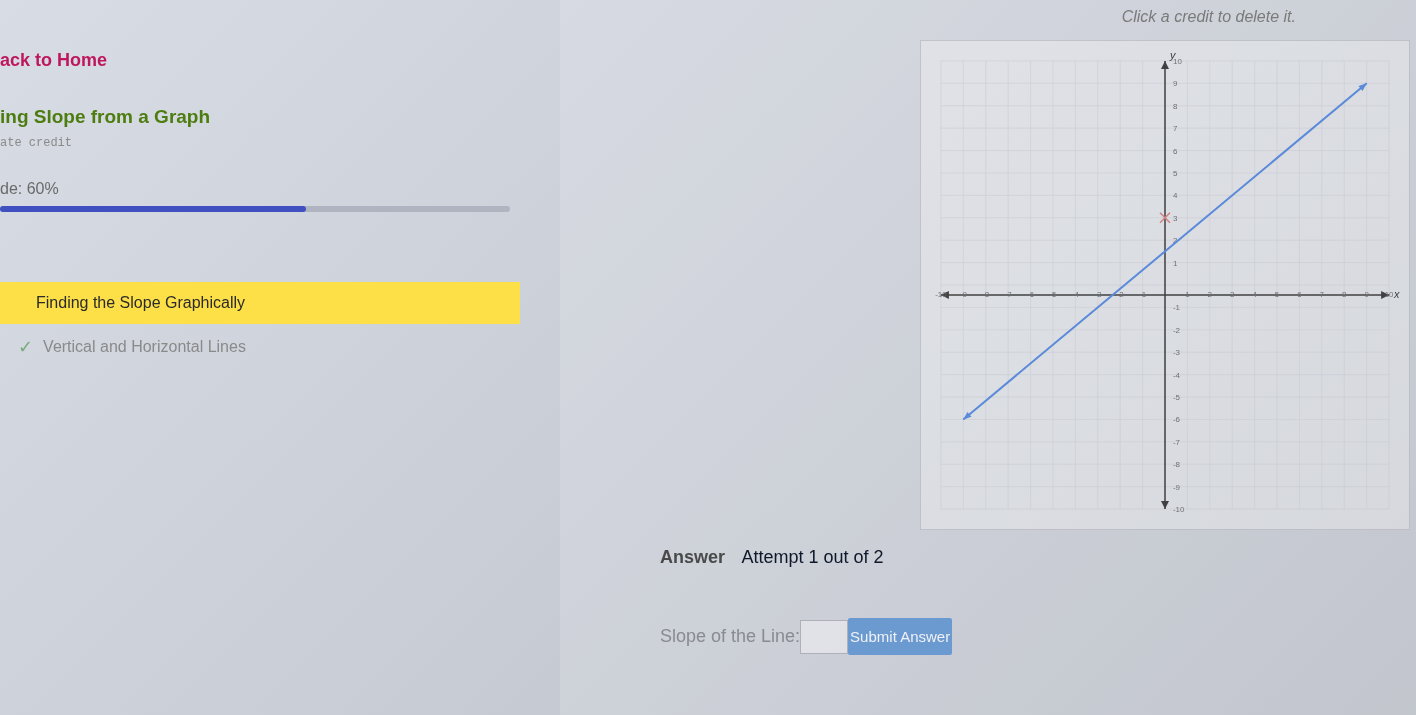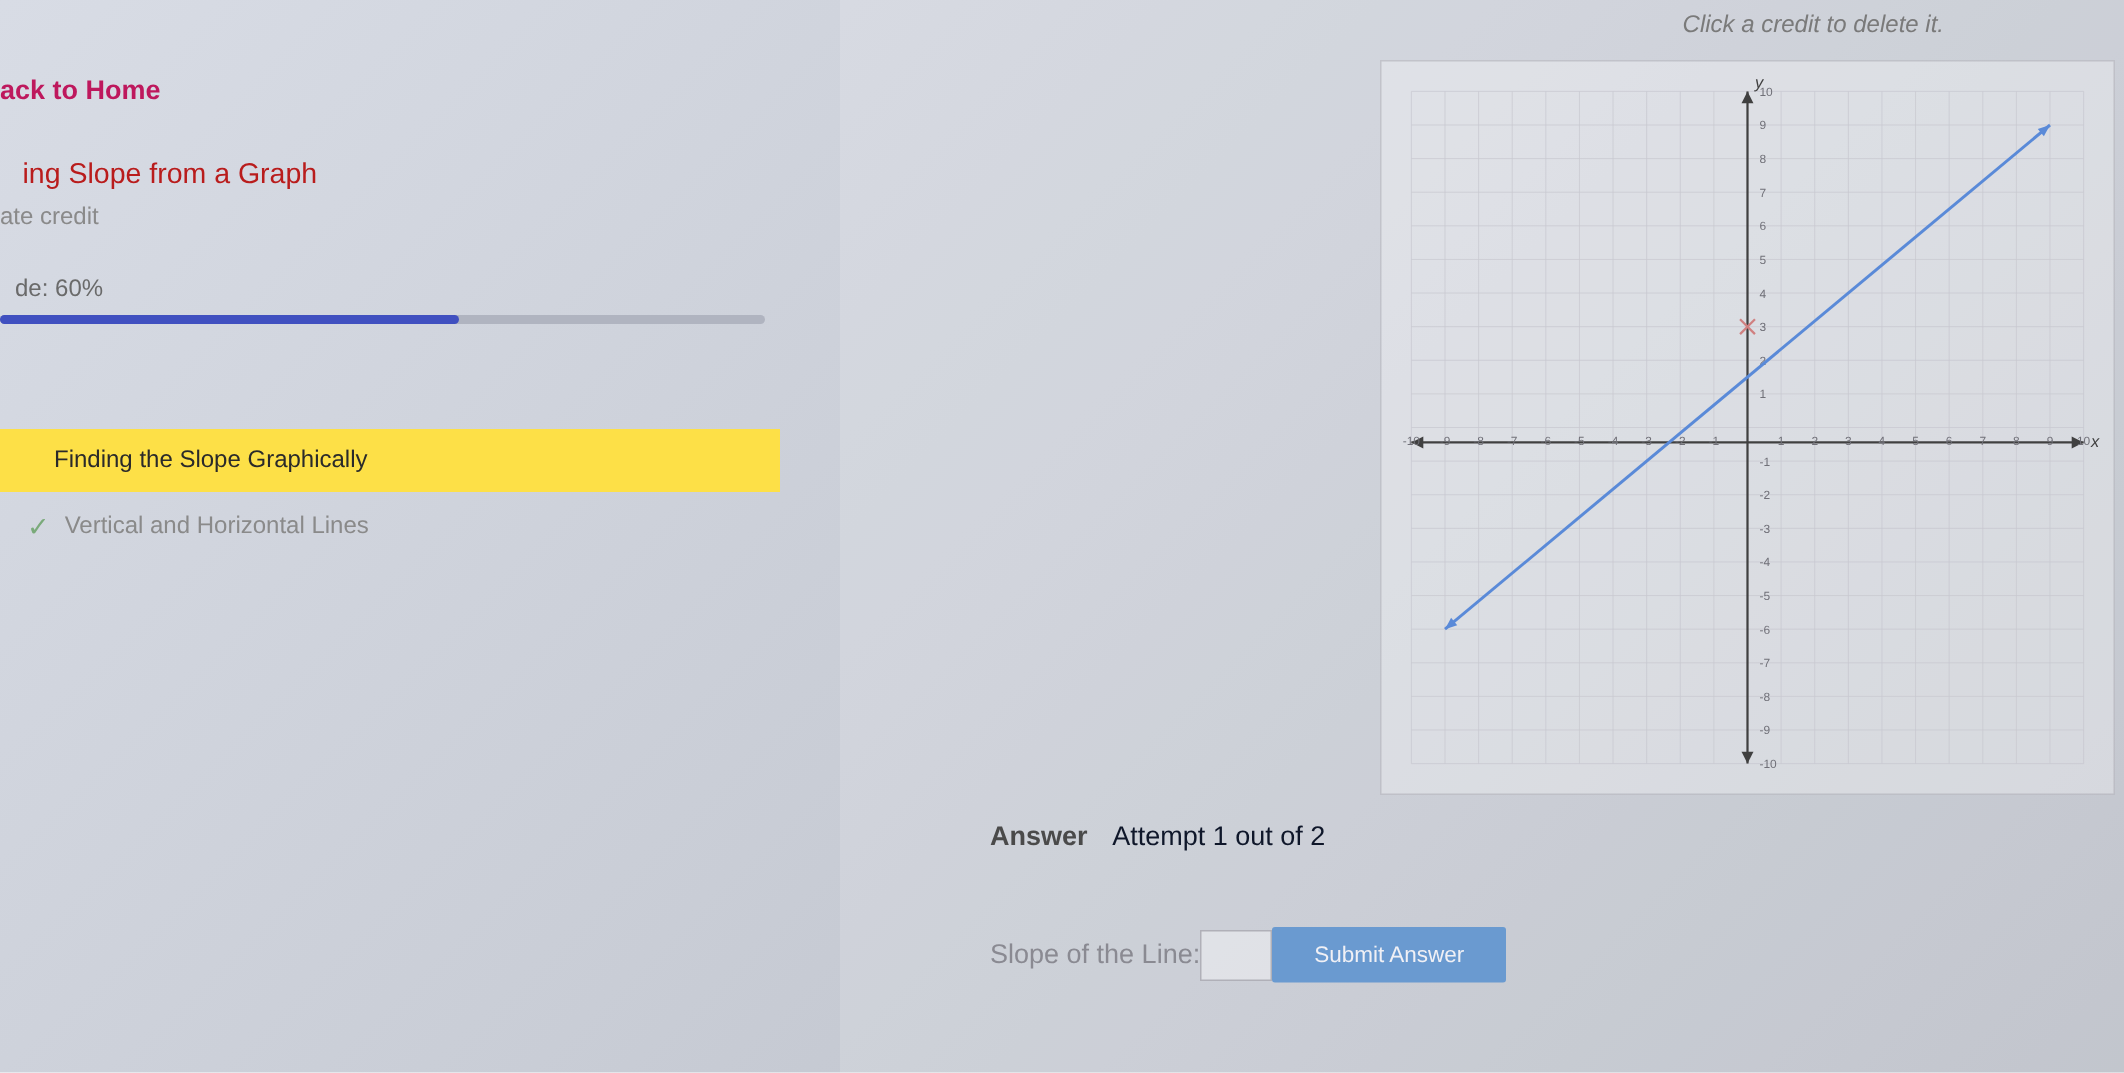--- a/index.html
+++ b/index.html
@@ -21,36 +21,35 @@
     }
     .back-link {
       color: #be185d;
       font-size: 18px;
       font-weight: 600;
       padding-left: 0;
       margin-bottom: 35px;
       cursor: pointer;
     }
     .lesson-title {
-      color: #b91c1c;
+      color: #4d7c0f;
       font-size: 19px;
-      font-weight: 400;
+      font-weight: 700;
       margin-bottom: 8px;
-      padding-left: 15px;
     }
     .credit-text {
       color: #8a8a8a;
-      font-size: 16px;
+      font-size: 12px;
       margin-bottom: 30px;
+      font-family: Liberation Mono, monospace;
     }
     .grade-text {
       color: #6a6a6a;
       font-size: 16px;
       margin-bottom: 8px;
-      padding-left: 10px;
     }
     .progress-bar-bg {
       width: 510px;
       height: 6px;
       background: #b0b4c0;
       border-radius: 3px;
       margin-bottom: 70px;
     }
     .progress-bar-fill {
       width: 60%;
@@ -143,21 +142,21 @@
       height: 34px;
       border: 1px solid #b0b0b8;
       background: rgba(255,255,255,0.4);
       font-size: 16px;
       text-align: center;
     }
     .submit-btn {
       background: #6a9ad0;
       color: #f0f0f5;
       border: none;
-      padding: 10px 28px;
+      padding: 10px 2px;
       font-size: 15px;
       cursor: pointer;
       border-radius: 2px;
     }
   </style>
 </head>
 <body>
 
 <div class="sidebar">
   <div class="back-link">ack to Home</div>

